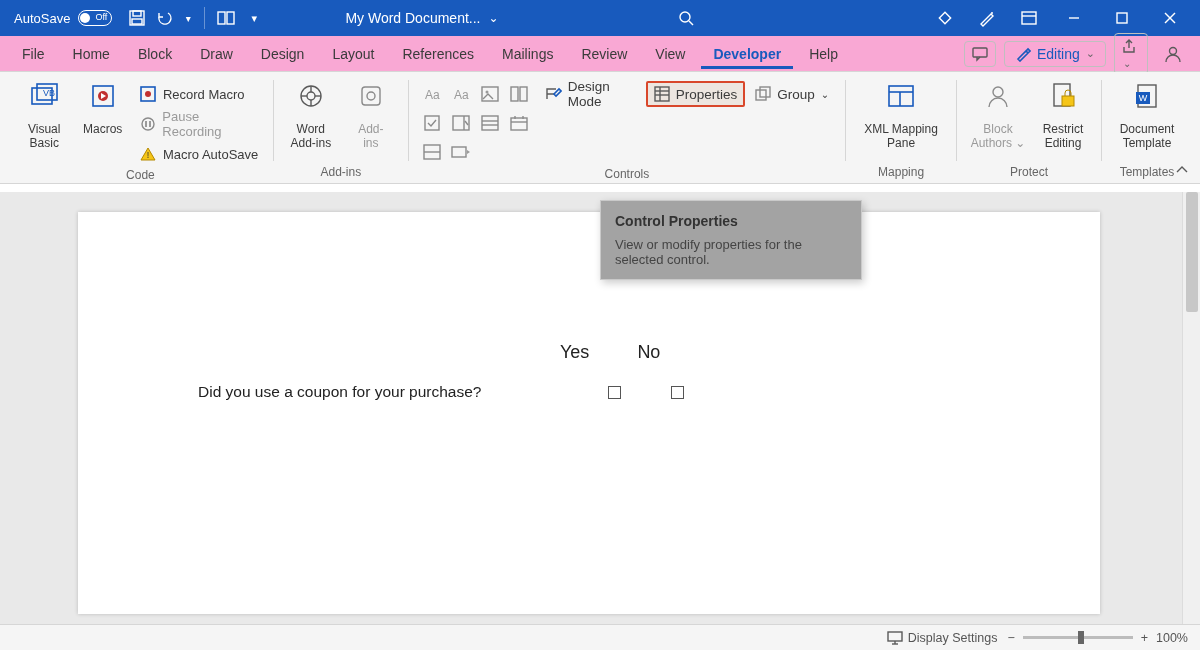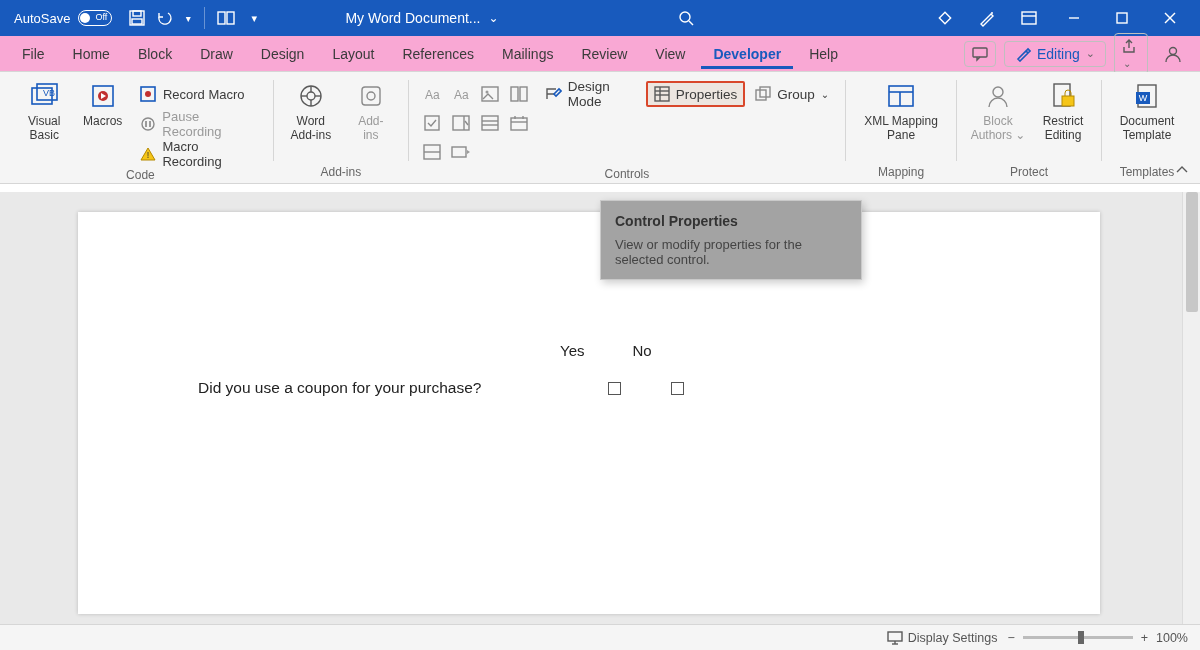--- a/index.html
+++ b/index.html
@@ -28,39 +28,39 @@
   .btn-outline { border: 1px solid #bfbfbf; border-radius: 4px; padding: 4px 10px; display: flex; align-items: center; gap: 6px; cursor: pointer; font-size: 14px; color: #185ABD; }
   .btn-icon-small { border: 1px solid transparent; padding: 4px 6px; border-radius: 4px; cursor: pointer; color: #444; }
   .btn-icon-small.box { border: 1px solid #bfbfbf; }
 
   
   .ribbon { height: 112px; background: #f5f5f5; border-bottom: 1px solid #d6d6d6; display: flex; align-items: stretch; padding: 4px 8px 0; font-size: 12.5px; color: #3b3b3b; position: relative; }
   .group { display: flex; flex-direction: column; align-items: center; padding: 2px 10px 0; }
   .group-body { flex: 1; display: flex; align-items: flex-start; gap: 6px; }
   .group-label { height: 20px; font-size: 12px; color: #666; padding-top: 2px; }
   .vsep { width: 1px; background: #d6d6d6; margin: 4px 0 22px; }
-  .bigbtn { display: flex; flex-direction: column; align-items: center; width: 54px; text-align: center; cursor: pointer; gap: 2px; font-size: 12px; padding-top:2px;}
+  .bigbtn { display: flex; flex-direction: column; align-items: center; width: 54px; text-align: center; cursor: pointer; gap: 10px; font-size: 12px; padding-top:2px;}
   .bigbtn .ic { width: 32px; height: 32px; display: flex; align-items: center; justify-content: center; }
   .bigbtn.disabled, .smallbtn.disabled, .iconcell.disabled { color: #9a9a9a; }
   .smallcol { display: flex; flex-direction: column; gap: 6px; padding-top: 4px; }
   .smallbtn { display: flex; align-items: center; gap: 6px; cursor: pointer; font-size: 13px; height: 24px; padding: 0 4px;}
   .smallbtn .ic { width: 18px; height: 18px; display: flex; align-items: center; justify-content: center; }
   .icongrid { display: grid; grid-template-columns: repeat(4, 26px); grid-auto-rows: 26px; gap: 3px; padding-top: 3px; }
   .iconcell { width: 26px; height: 26px; display: flex; align-items: center; justify-content: center; cursor: pointer; }
   .controls-right { display: flex; gap: 4px; padding-top: 3px; }
   .ctrlbtn { display: flex; align-items: center; gap: 6px; height: 26px; padding: 0 6px; font-size: 13.5px; cursor: pointer; }
   .ctrlbtn.hl { border: 2px solid #d9472b; background: #ede6e0; border-radius: 2px; }
   .collapse { position: absolute; right: 10px; bottom: 6px; cursor: pointer; color: #666; }
 
   
   .docarea { position: absolute; top: 192px; left: 0; right: 0; bottom: 26px; background: #e9e9e9; }
   .docscroll { position: absolute; right: 0; top: 0; bottom: 0; width: 18px; background: #f0f0f0; border-left: 1px solid #dcdcdc; }
   .thumb { position: absolute; top: 0; left: 3px; width: 12px; height: 120px; background: #c7c7c7; border-radius: 2px; }
   .page { position: absolute; top: 20px; left: 78px; width: 1022px; height: 402px; background: #fff; box-shadow: 0 0 4px rgba(0,0,0,.2); padding: 130px 120px 40px; font-size: 15.5px; color: #222; }
-  .row1 { display: flex; gap: 48px; margin-left: 362px; margin-bottom: 20px; font-size: 15px;}
+  .row1 { display: flex; gap: 48px; margin-left: 362px; margin-bottom: 20px; font-size: 18px;}
   .qrow { display: flex; align-items: center; gap: 50px; }
   .cb { width: 13px; height: 13px; border: 1.5px solid #555; display: inline-block; }
   .q-text{ width: 360px; }
 
   
   .tooltip { position: absolute; top: 200px; left: 600px; width: 262px; background: #a3a3a3; border: 1px solid #c9c9c9; box-shadow: 2px 3px 8px rgba(0,0,0,.2); padding: 12px 14px; font-size: 13px; color: #444; z-index: 50; }
   .tooltip h4 { font-size: 14px; font-weight: 600; color: #333; margin-bottom: 8px; }
 
   
   .status { position: absolute; left: 0; right: 0; bottom: 0; height: 26px; background: #f5f5f5; border-top: 1px solid #d6d6d6; display: flex; align-items: center; justify-content: flex-end; padding: 0 12px; font-size: 12.5px; color: #555; gap: 10px; }
@@ -245,21 +245,21 @@
             </span>
           <span>Pause Recording</span>
         </div>
         <div class="smallbtn">
           <span class="ic">
               <svg width="16" height="16">
                 <path d="M8 2 L15 14 L1 14 Z" fill="#f5c518" stroke="#b58900"></path>
                 <text x="8" y="12" font-size="9" text-anchor="middle" fill="#333">!</text>
               </svg>
             </span>
-          <span>Macro Recording</span>
+          <span>Macro AutoSave</span>
         </div>
       </div>
     </div>
     <div class="group-label">Code</div>
   </div>
   <div class="vsep"></div>
 
   <div class="group">
     <div class="group-body">
       <div class="bigbtn">

